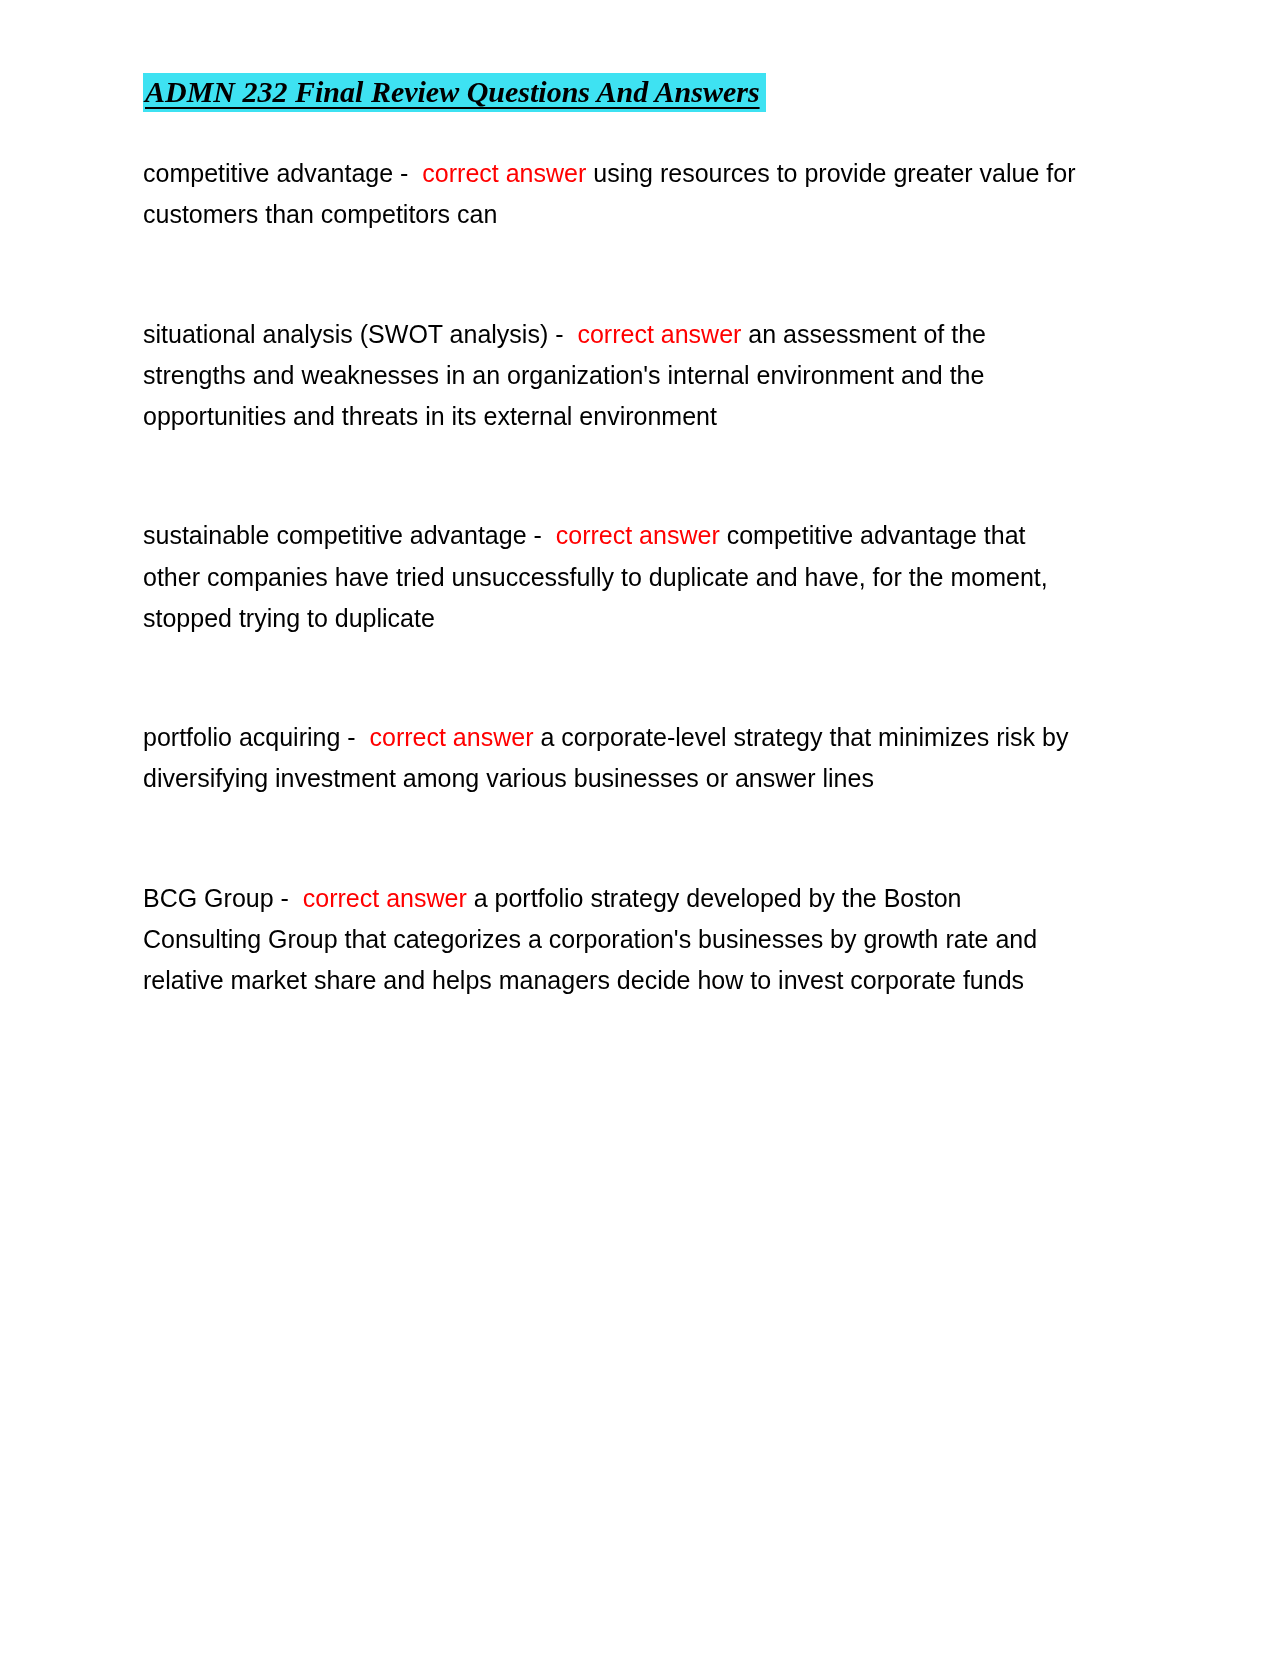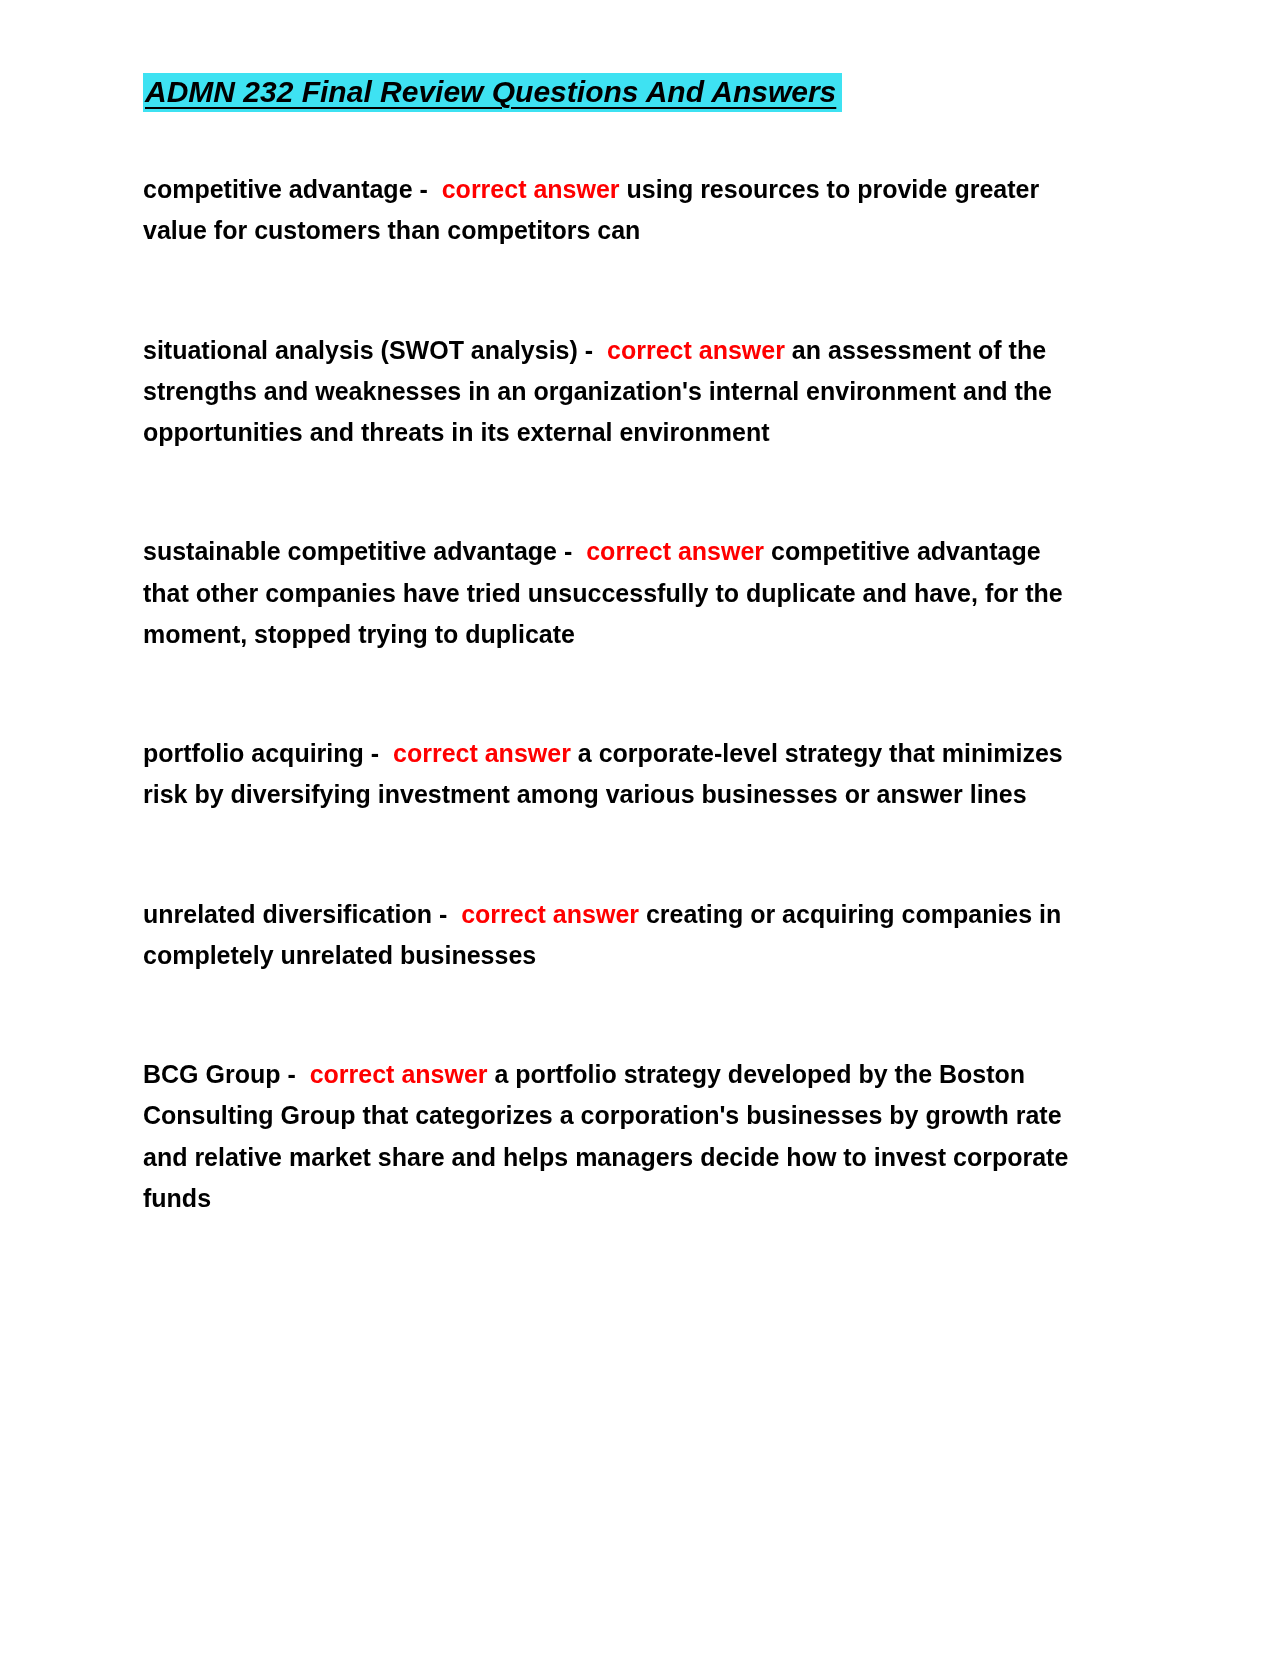--- a/index.html
+++ b/index.html
@@ -28,25 +28,26 @@
     font-style: italic;
     color: var(--text);
     background: var(--highlight);
     text-decoration: underline;
     text-decoration-thickness: 2px;
     text-underline-offset: 5px;
     padding: 2px 6px 4px 2px;
     line-height: 1.3;
   }
   .title-wrap {
-    margin-bottom: 58px;
+    margin-bottom: 42px;
+    font-family: Liberation Serif, serif;
   }
   .qa-entry {
     font-size: 25px;
-    font-weight: 700;
+    font-weight: 400;
     color: var(--text);
     line-height: 1.65;
     margin-bottom: 78px;
     max-width: 940px;
   }
   .qa-entry .term { color: var(--text); }
   .qa-entry .separator { color: var(--text); white-space: pre; }
   .qa-entry .marker { color: var(--marker); }
   .qa-entry .definition { color: var(--text); }
 </style>
@@ -68,21 +69,18 @@
   </p>
 
   <p class="qa-entry">
     <span class="term">sustainable competitive advantage</span><span class="separator"> -  </span><span class="marker">correct answer</span><span class="separator"> </span><span class="definition">competitive advantage that other companies have tried unsuccessfully to duplicate and have, for the moment, stopped trying to duplicate</span>
   </p>
 
   <p class="qa-entry">
     <span class="term">portfolio acquiring</span><span class="separator"> -  </span><span class="marker">correct answer</span><span class="separator"> </span><span class="definition">a corporate-level strategy that minimizes risk by diversifying investment among various businesses or answer lines</span>
   </p>
 
-  <p class="qa-entry">
-    <span class="term">unrelated diversification</span><span class="separator"> -  </span><span class="marker">correct answer</span><span class="separator"> </span><span class="definition">creating or acquiring companies in completely unrelated businesses</span>
-  </p>
 
   <p class="qa-entry">
     <span class="term">BCG Group</span><span class="separator"> -  </span><span class="marker">correct answer</span><span class="separator"> </span><span class="definition">a portfolio strategy developed by the Boston Consulting Group that categorizes a corporation's businesses by growth rate and relative market share and helps managers decide how to invest corporate funds</span>
   </p>
 
 </div>
 
 </body></html>

